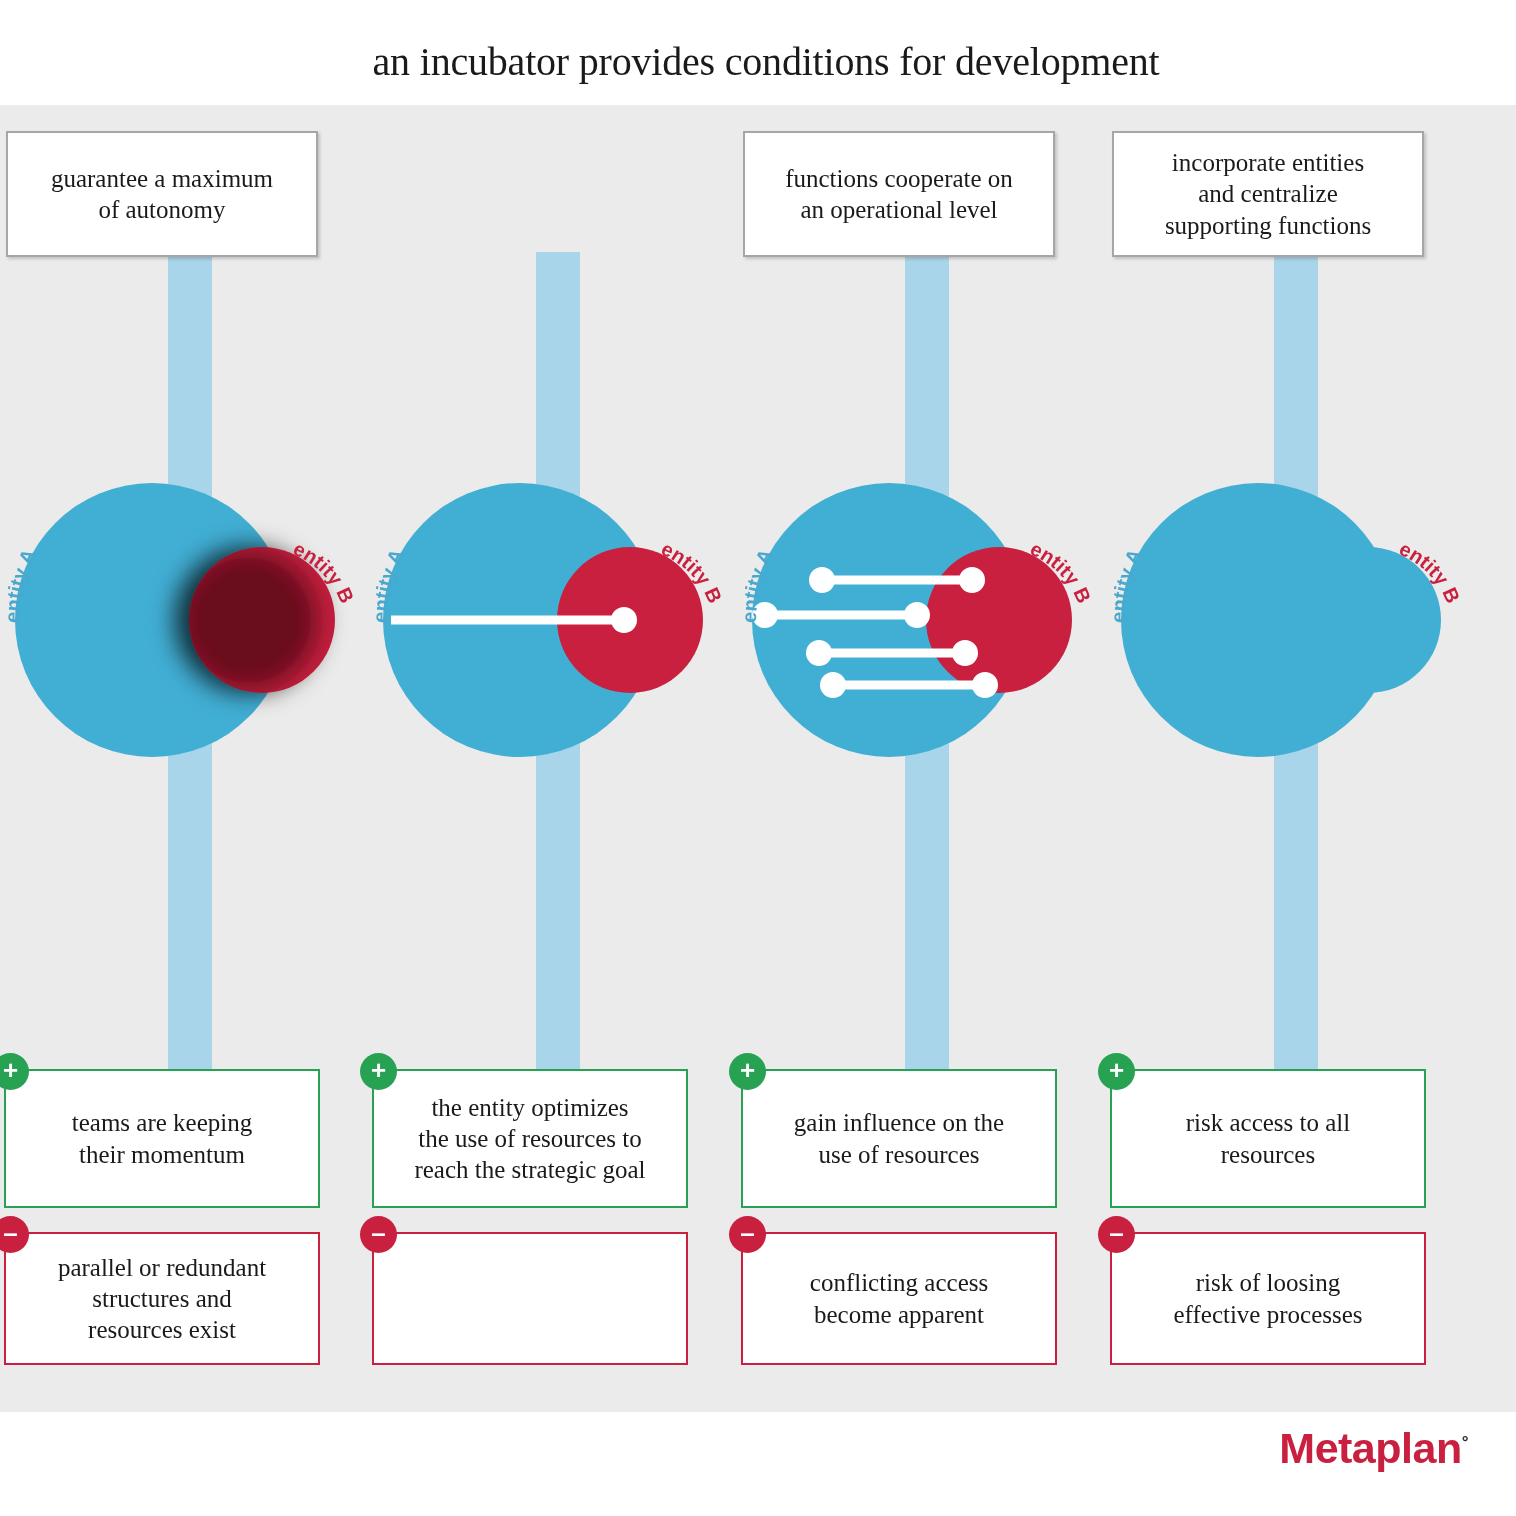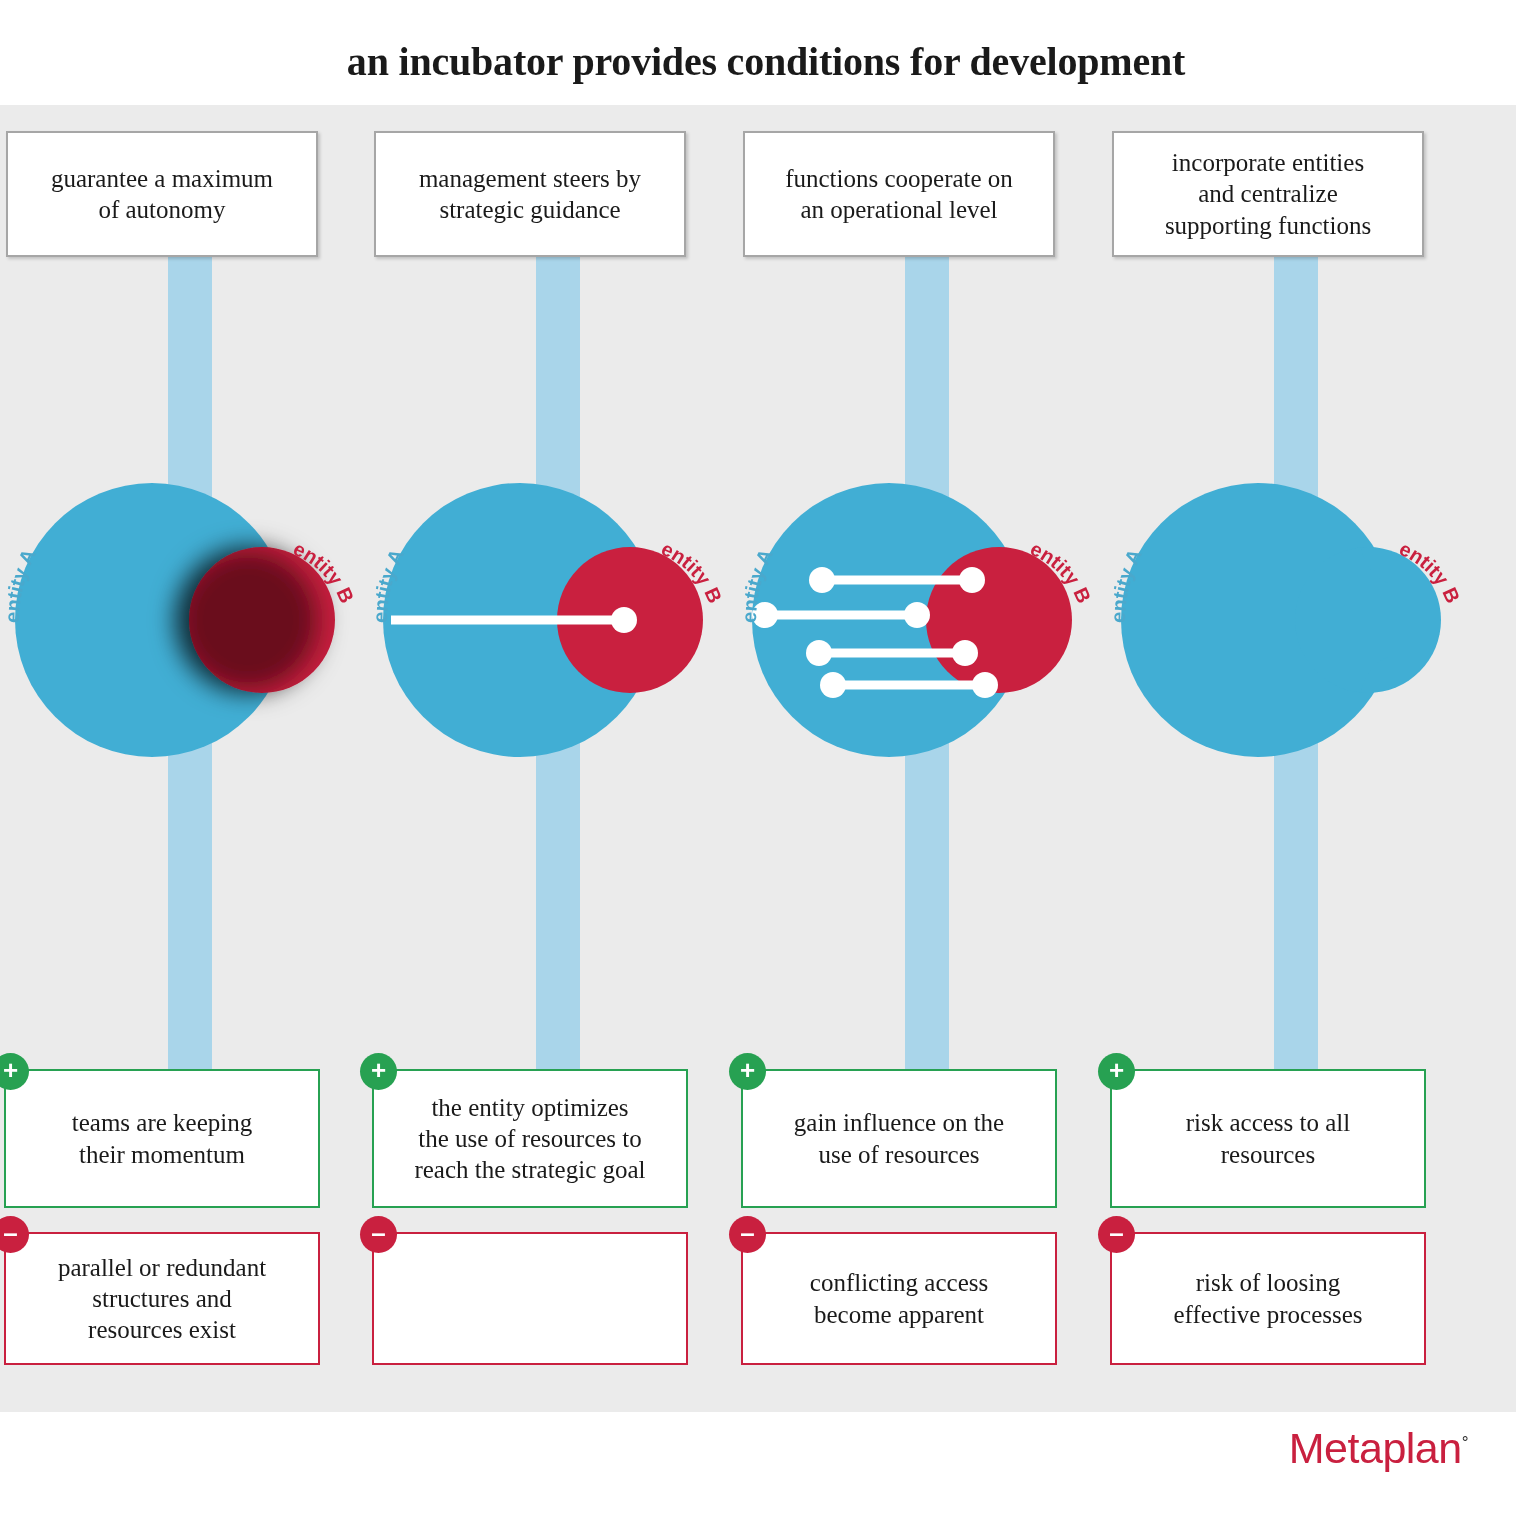--- a/index.html
+++ b/index.html
@@ -12,21 +12,21 @@
   }
   .page{position:absolute;inset:0;}
 
   
   .title{
     position:absolute;
     left:16px;right:0;top:38px;
     text-align:center;
     font-family:"Liberation Serif", serif;
     font-size:40px;
-    font-weight:700;
+    font-weight:400;
     color:#1a1a1a;
     letter-spacing:-0.2px;
   }
 
   
   .panel{
     position:absolute;
     left:0;top:105px;
     width:1516px;height:1307px;
     background:#ebebeb;
@@ -138,21 +138,21 @@
   .badge-pos{background:#27a152;}
   .badge-neg{background:#c9203f;}
 
   
   .logo{
     position:absolute;
     right:48px;
     top:1424px;
     font-family:"Liberation Sans", sans-serif;
     font-size:43px;
-    font-weight:400;
+    font-weight:700;
     color:#c9203f;
     letter-spacing:-0.5px;
   }
   .logo .reg{
     font-size:17px;
     vertical-align:super;
     color:#2b2b2b;
   }
 </style>
 </head>
@@ -207,24 +207,20 @@
         <div class="txt">parallel or redundant
 structures and
 resources exist</div>
       </div>
     </div>
 
     <div class="col col1">
       <div class="arrow-shaft"></div>
       <div class="arrow-head"></div>
 
-      <div class="top-box">
-        <div class="txt">management steers by
-strategic guidance</div>
-      </div>
 
       <div class="venn">
         <svg width="379" height="290" viewBox="0 0 379 290">
           <circle cx="152" cy="145" r="137" fill="#41aed4"></circle>
           <circle cx="262" cy="145" r="73" fill="#c9203f"></circle>
           <g>
             <line x1="23" y1="145" x2="255" y2="145" stroke="#ffffff" stroke-width="9"></line>
             <circle cx="256" cy="145" r="13" fill="#ffffff"></circle>
           </g>
           <path id="arcA1" d="M 20 160 A 137 137 0 0 1 152 8" fill="none"></path>

